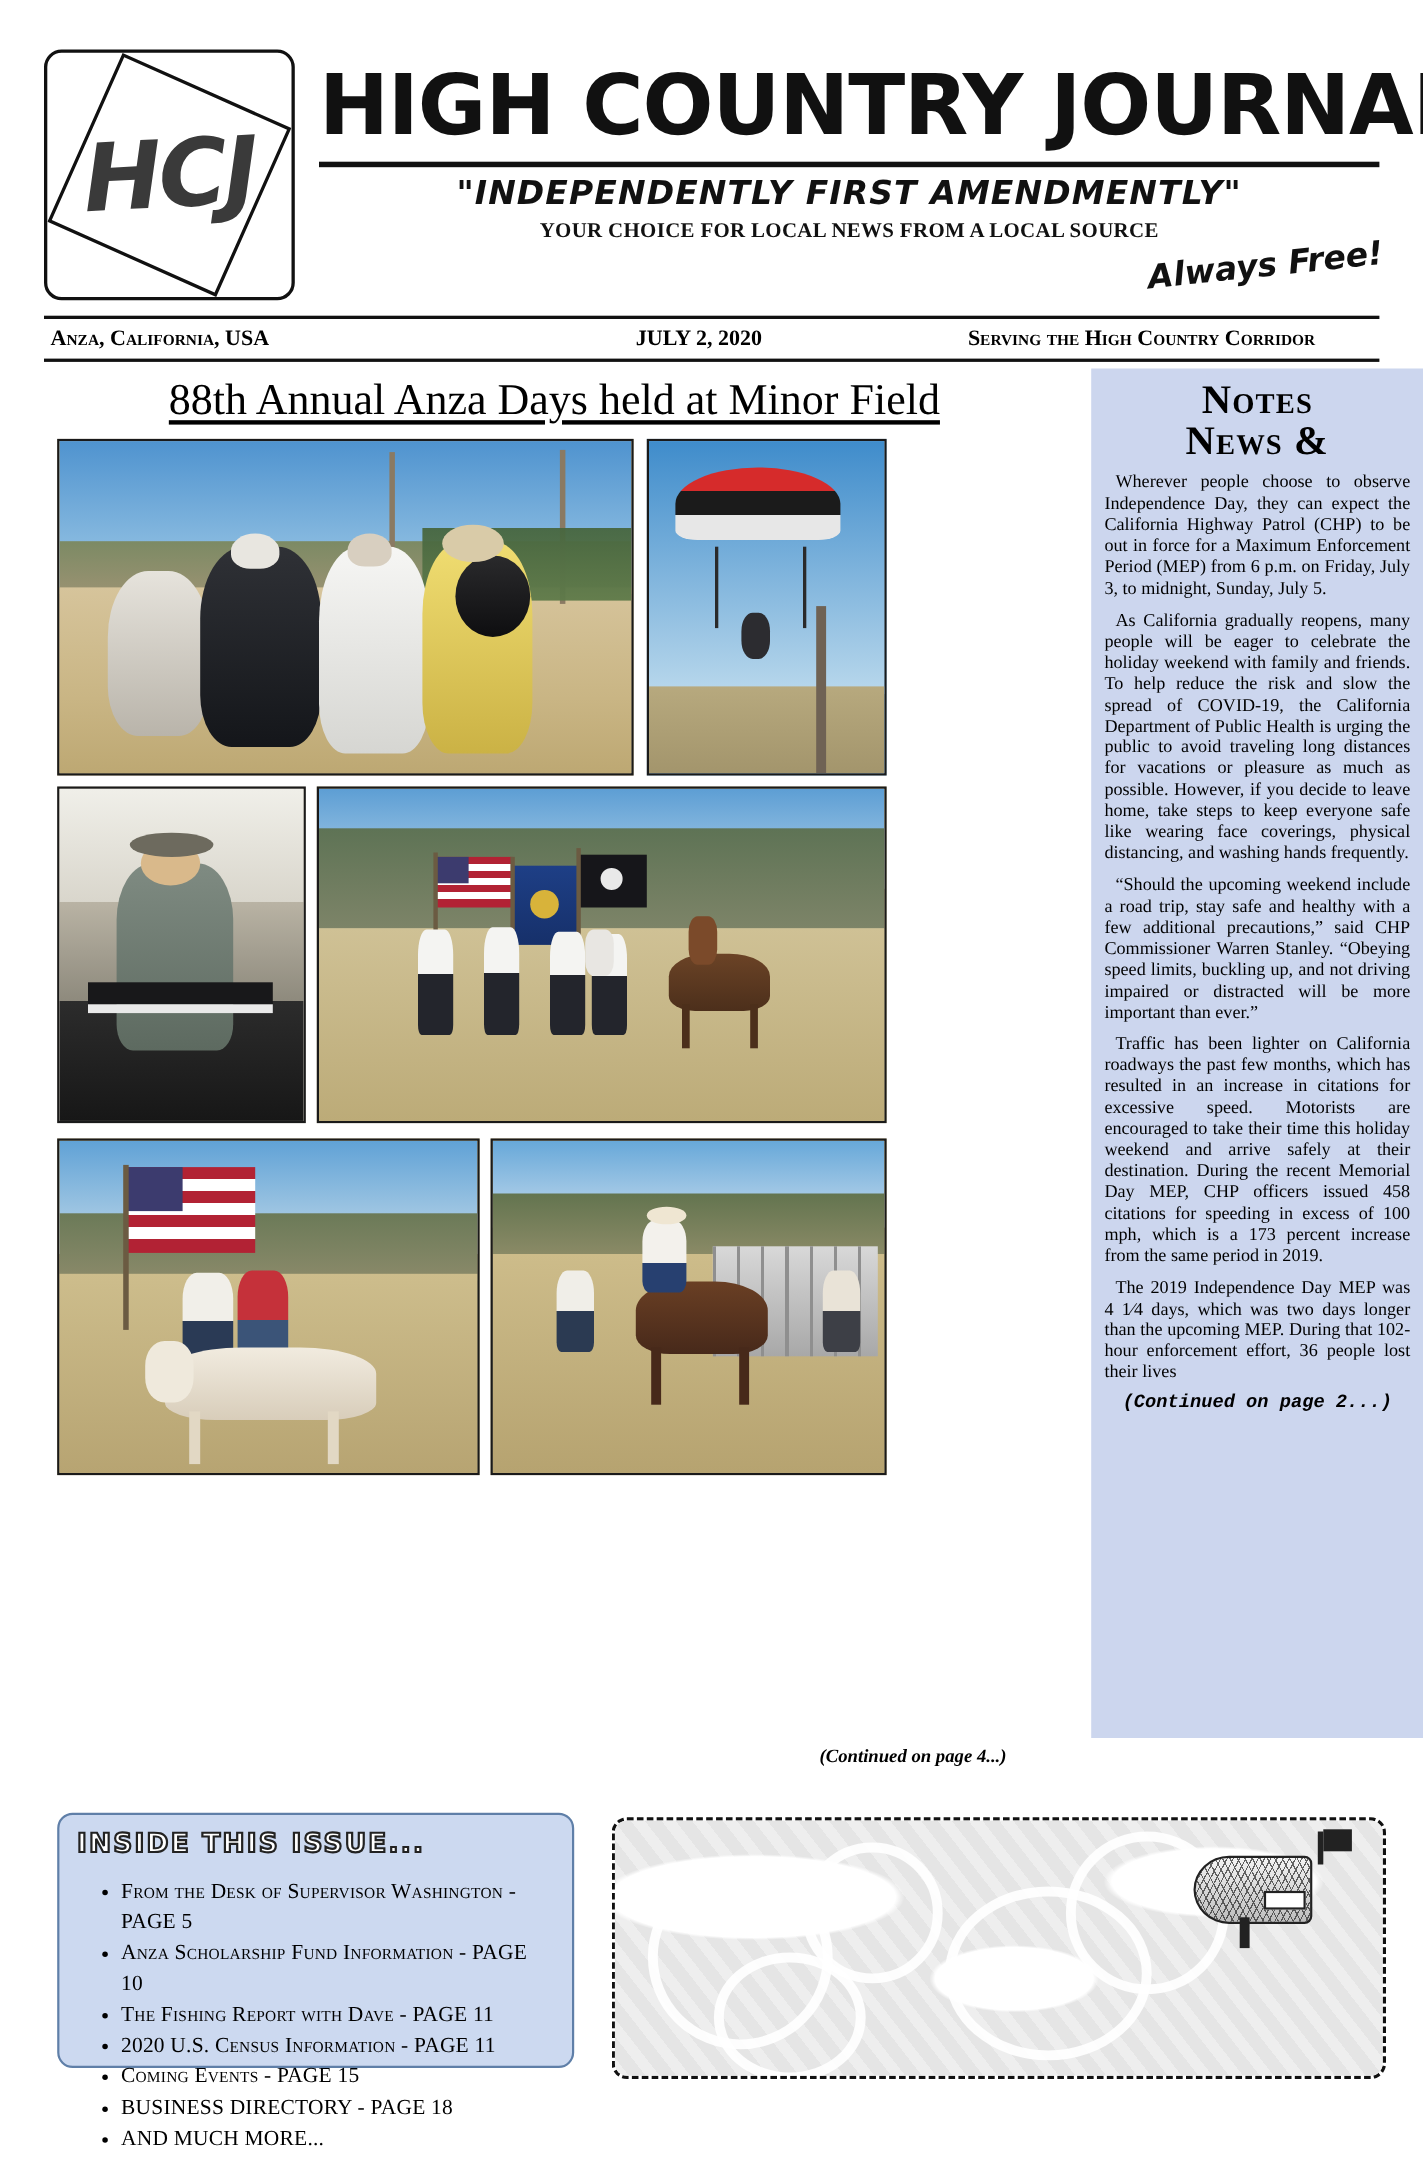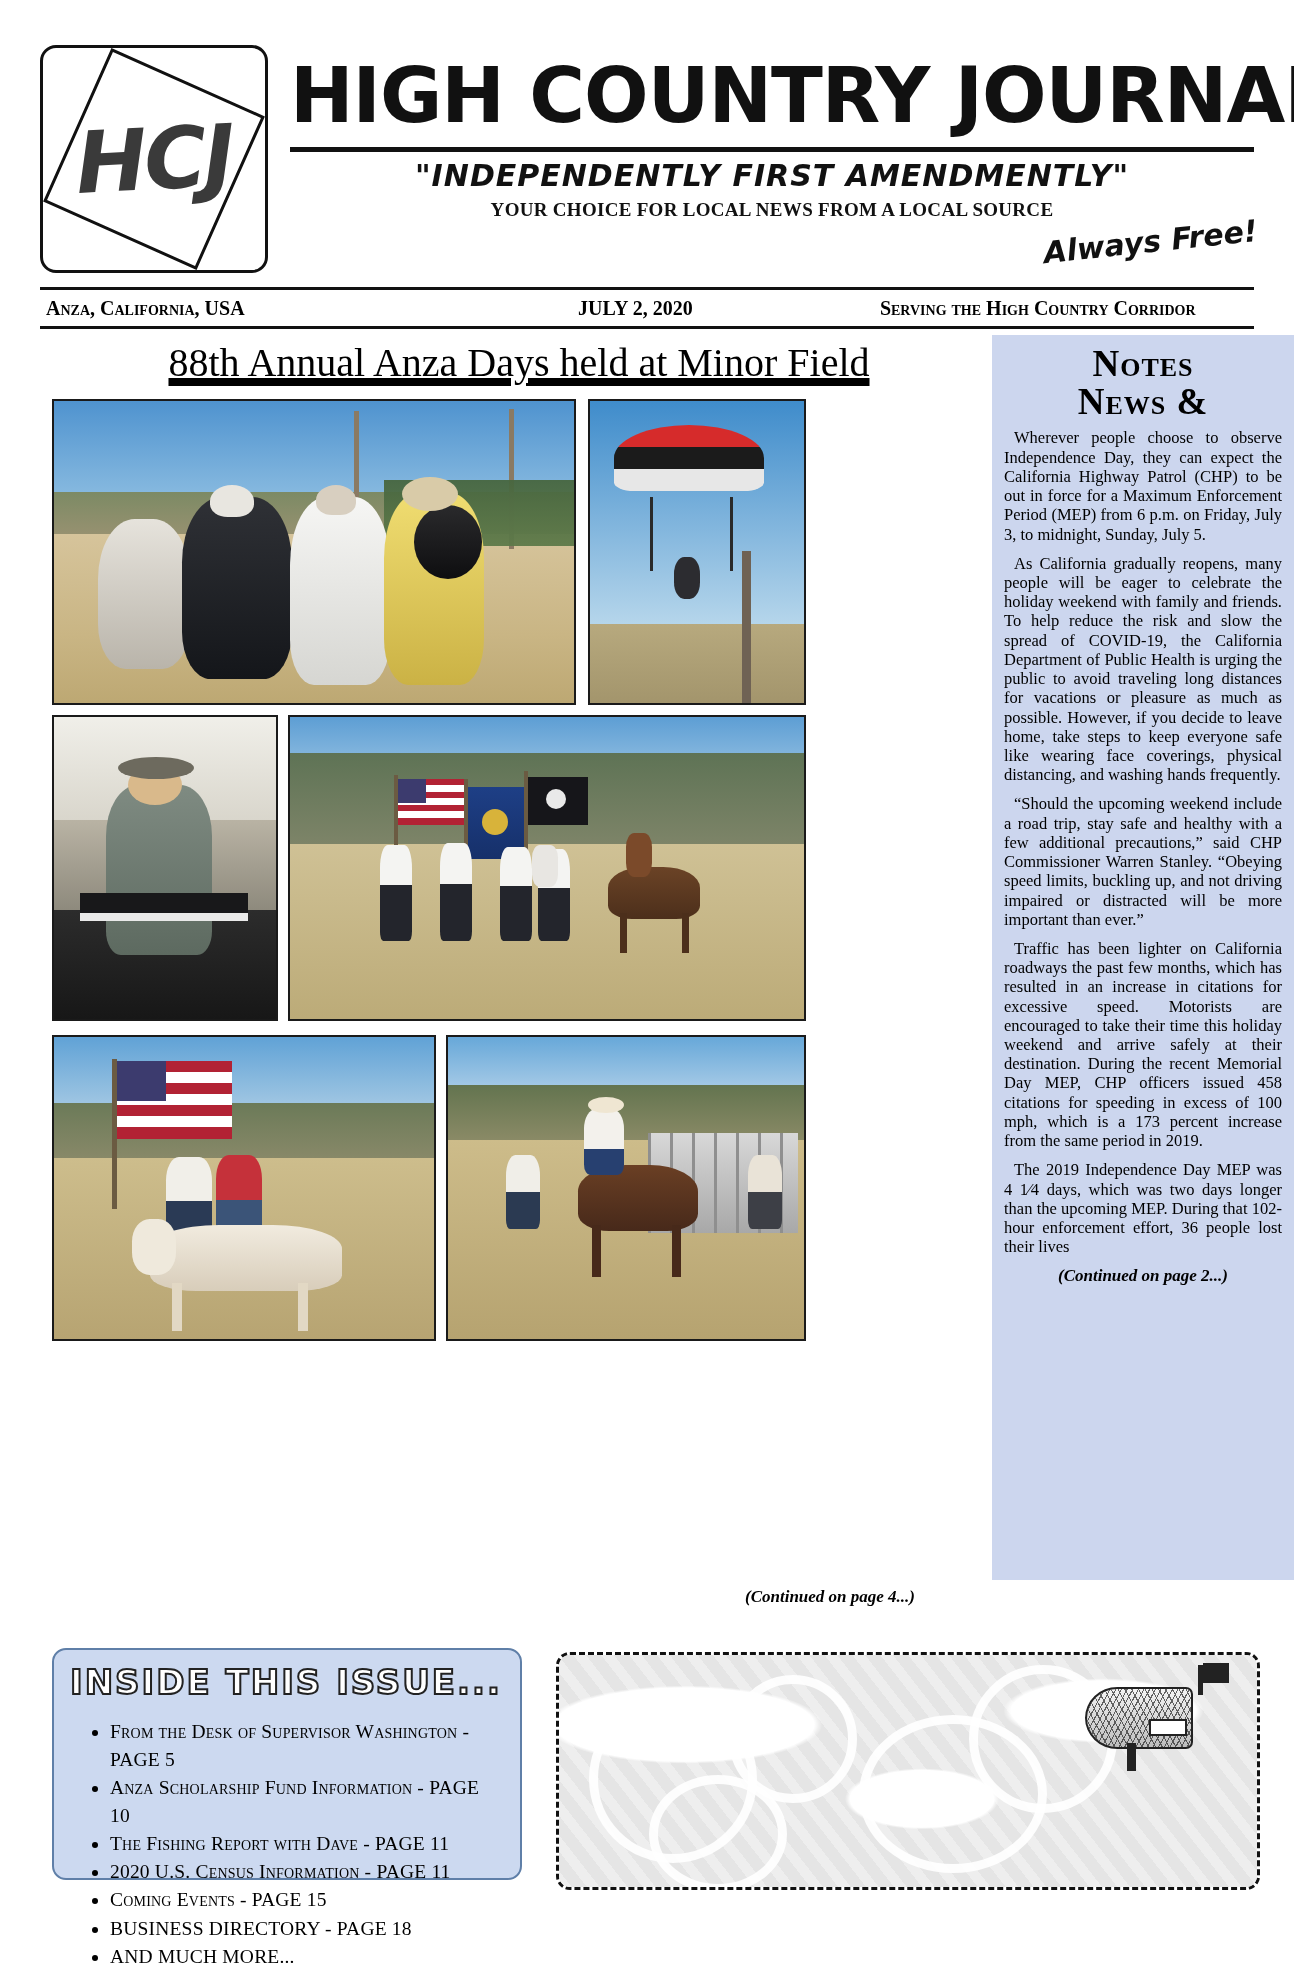--- a/index.html
+++ b/index.html
@@ -58,21 +58,21 @@
     display:flex;align-items:center;gap:17px;
   }
   .dateline > div{font-variant:small-caps;font-weight:bold;font-size:20px;}
   .dl-left{width:34%;padding-left:6px;}
   .dl-mid{width:30%;text-align:center;font-variant:normal!important;}
   .dl-right{width:36%;text-align:center;padding-right:6px;}
 
   
   .main{position:absolute;left:40px;top:335px;width:1214px;height:1280px;}
 
-  .left-col{position:absolute;left:15px;top:0;width:928px;text-decoration:underline;}
+  .left-col{position:absolute;left:0;top:0;width:928px;}
   .headline{
     font-size:40px;text-align:center;text-decoration:underline;
     text-underline-offset:6px;margin:0 0 14px 0;padding-top:4px;
     font-family:"Liberation Serif", serif;font-weight:400;
   }
 
   .photo{border:2px solid #1a1a1a;position:absolute;overflow:hidden;}
   .sky{position:absolute;left:0;top:0;width:100%;height:46%;
        background:linear-gradient(#5b9fd6,#a8cfe8 70%,#cfe2ee);}
   .hills{position:absolute;left:0;top:36%;width:100%;height:22%;
@@ -101,36 +101,37 @@
     text-align:center;font-weight:bold;font-size:16.5px;line-height:1.22;
     margin:0 0 10px 0;font-family:"Liberation Serif", serif;
   }
   .nn-p{
     font-size:16.5px;line-height:1.165;text-align:justify;
     text-indent:10px;margin:0 0 10px 0;hyphens:none;
   }
   .nn-cont{
     text-align:center;font-weight:bold;font-style:italic;font-size:17px;
     margin-top:10px;
+    font-family:Liberation Mono, monospace;
   }
   .cont-left{
     position:absolute;left:640px;top:1252px;width:300px;text-align:center;
     font-weight:bold;font-style:italic;font-size:17px;
   }
 
   
   .bottom{position:absolute;left:40px;top:1648px;width:1214px;height:290px;}
 
   .inside{
     position:absolute;left:12px;top:0;width:470px;height:232px;
     background:#ccd9f0;border:2px solid #5f7fa8;border-radius:14px;
     box-sizing:border-box;padding:10px 14px;
   }
   .inside-title{
-    font-family:"DejaVu Sans", sans-serif;font-weight:bold;font-size:34px;
+    font-family:"DejaVu Sans", sans-serif;font-weight:bold;font-size:24px;
     letter-spacing:2px;color:#ffffff;
     -webkit-text-stroke:2px #222;
     text-shadow:0 0 0 #222;
     margin:2px 0 8px 2px;
   }
   .inside ul{margin:16px;padding-left:26px;list-style:disc;}
   .inside li{
     font-family:"Liberation Serif", serif;font-variant:small-caps;
     font-size:19.5px;line-height:1.44;letter-spacing:.2px;
   }

